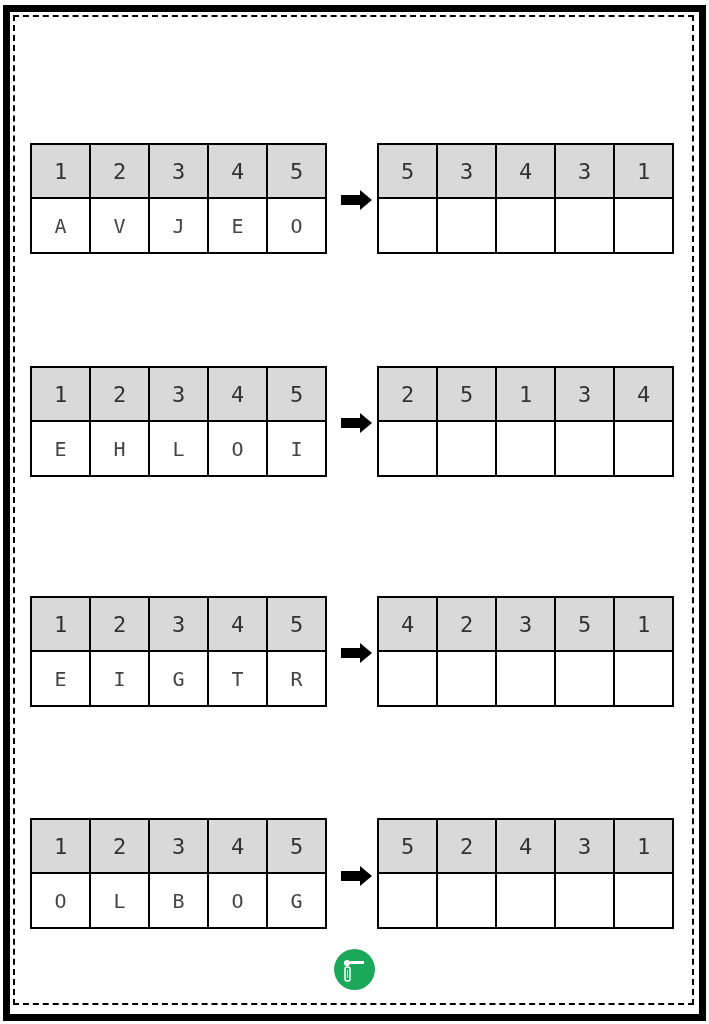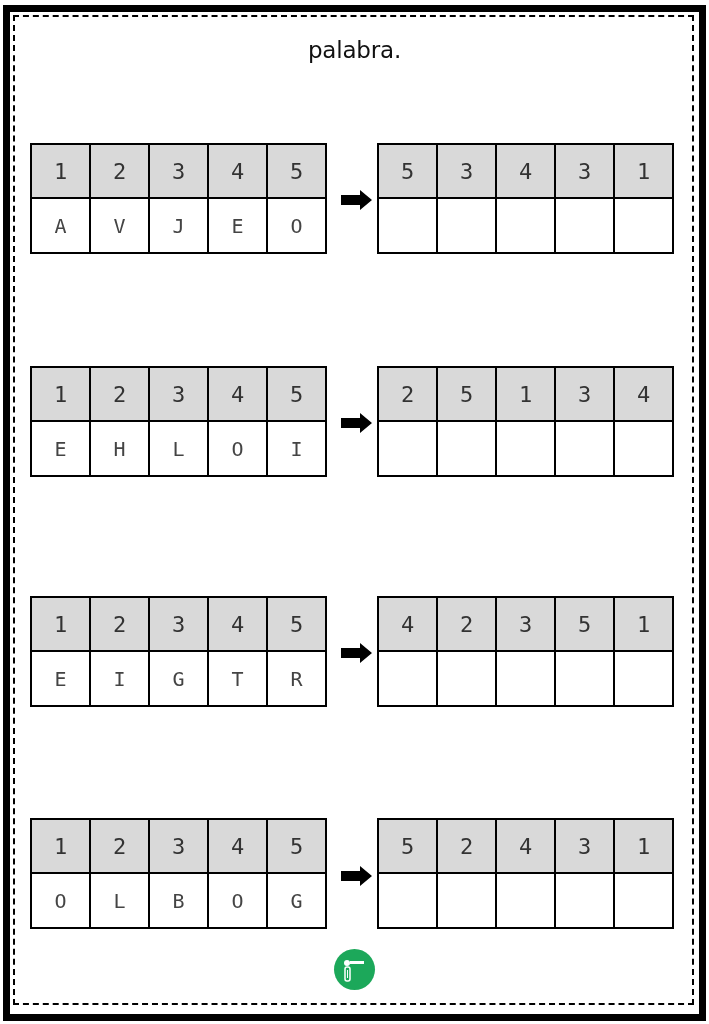--- a/index.html
+++ b/index.html
@@ -38,21 +38,20 @@
     border-radius: 50%; background: #1ca85a;
   }
 </style>
 </head>
 <body>
 
 <div class="outer-frame"></div>
 <div class="inner-frame"></div>
 
 <div class="title">
-  <div>palabra.</div>
 </div>
 
 <table class="grid" style="left:30px; top:143px;">
   <tbody>
       <tr class="head">
     <td>1</td>
     <td>2</td>
     <td>3</td>
     <td>4</td>
     <td>5</td>

